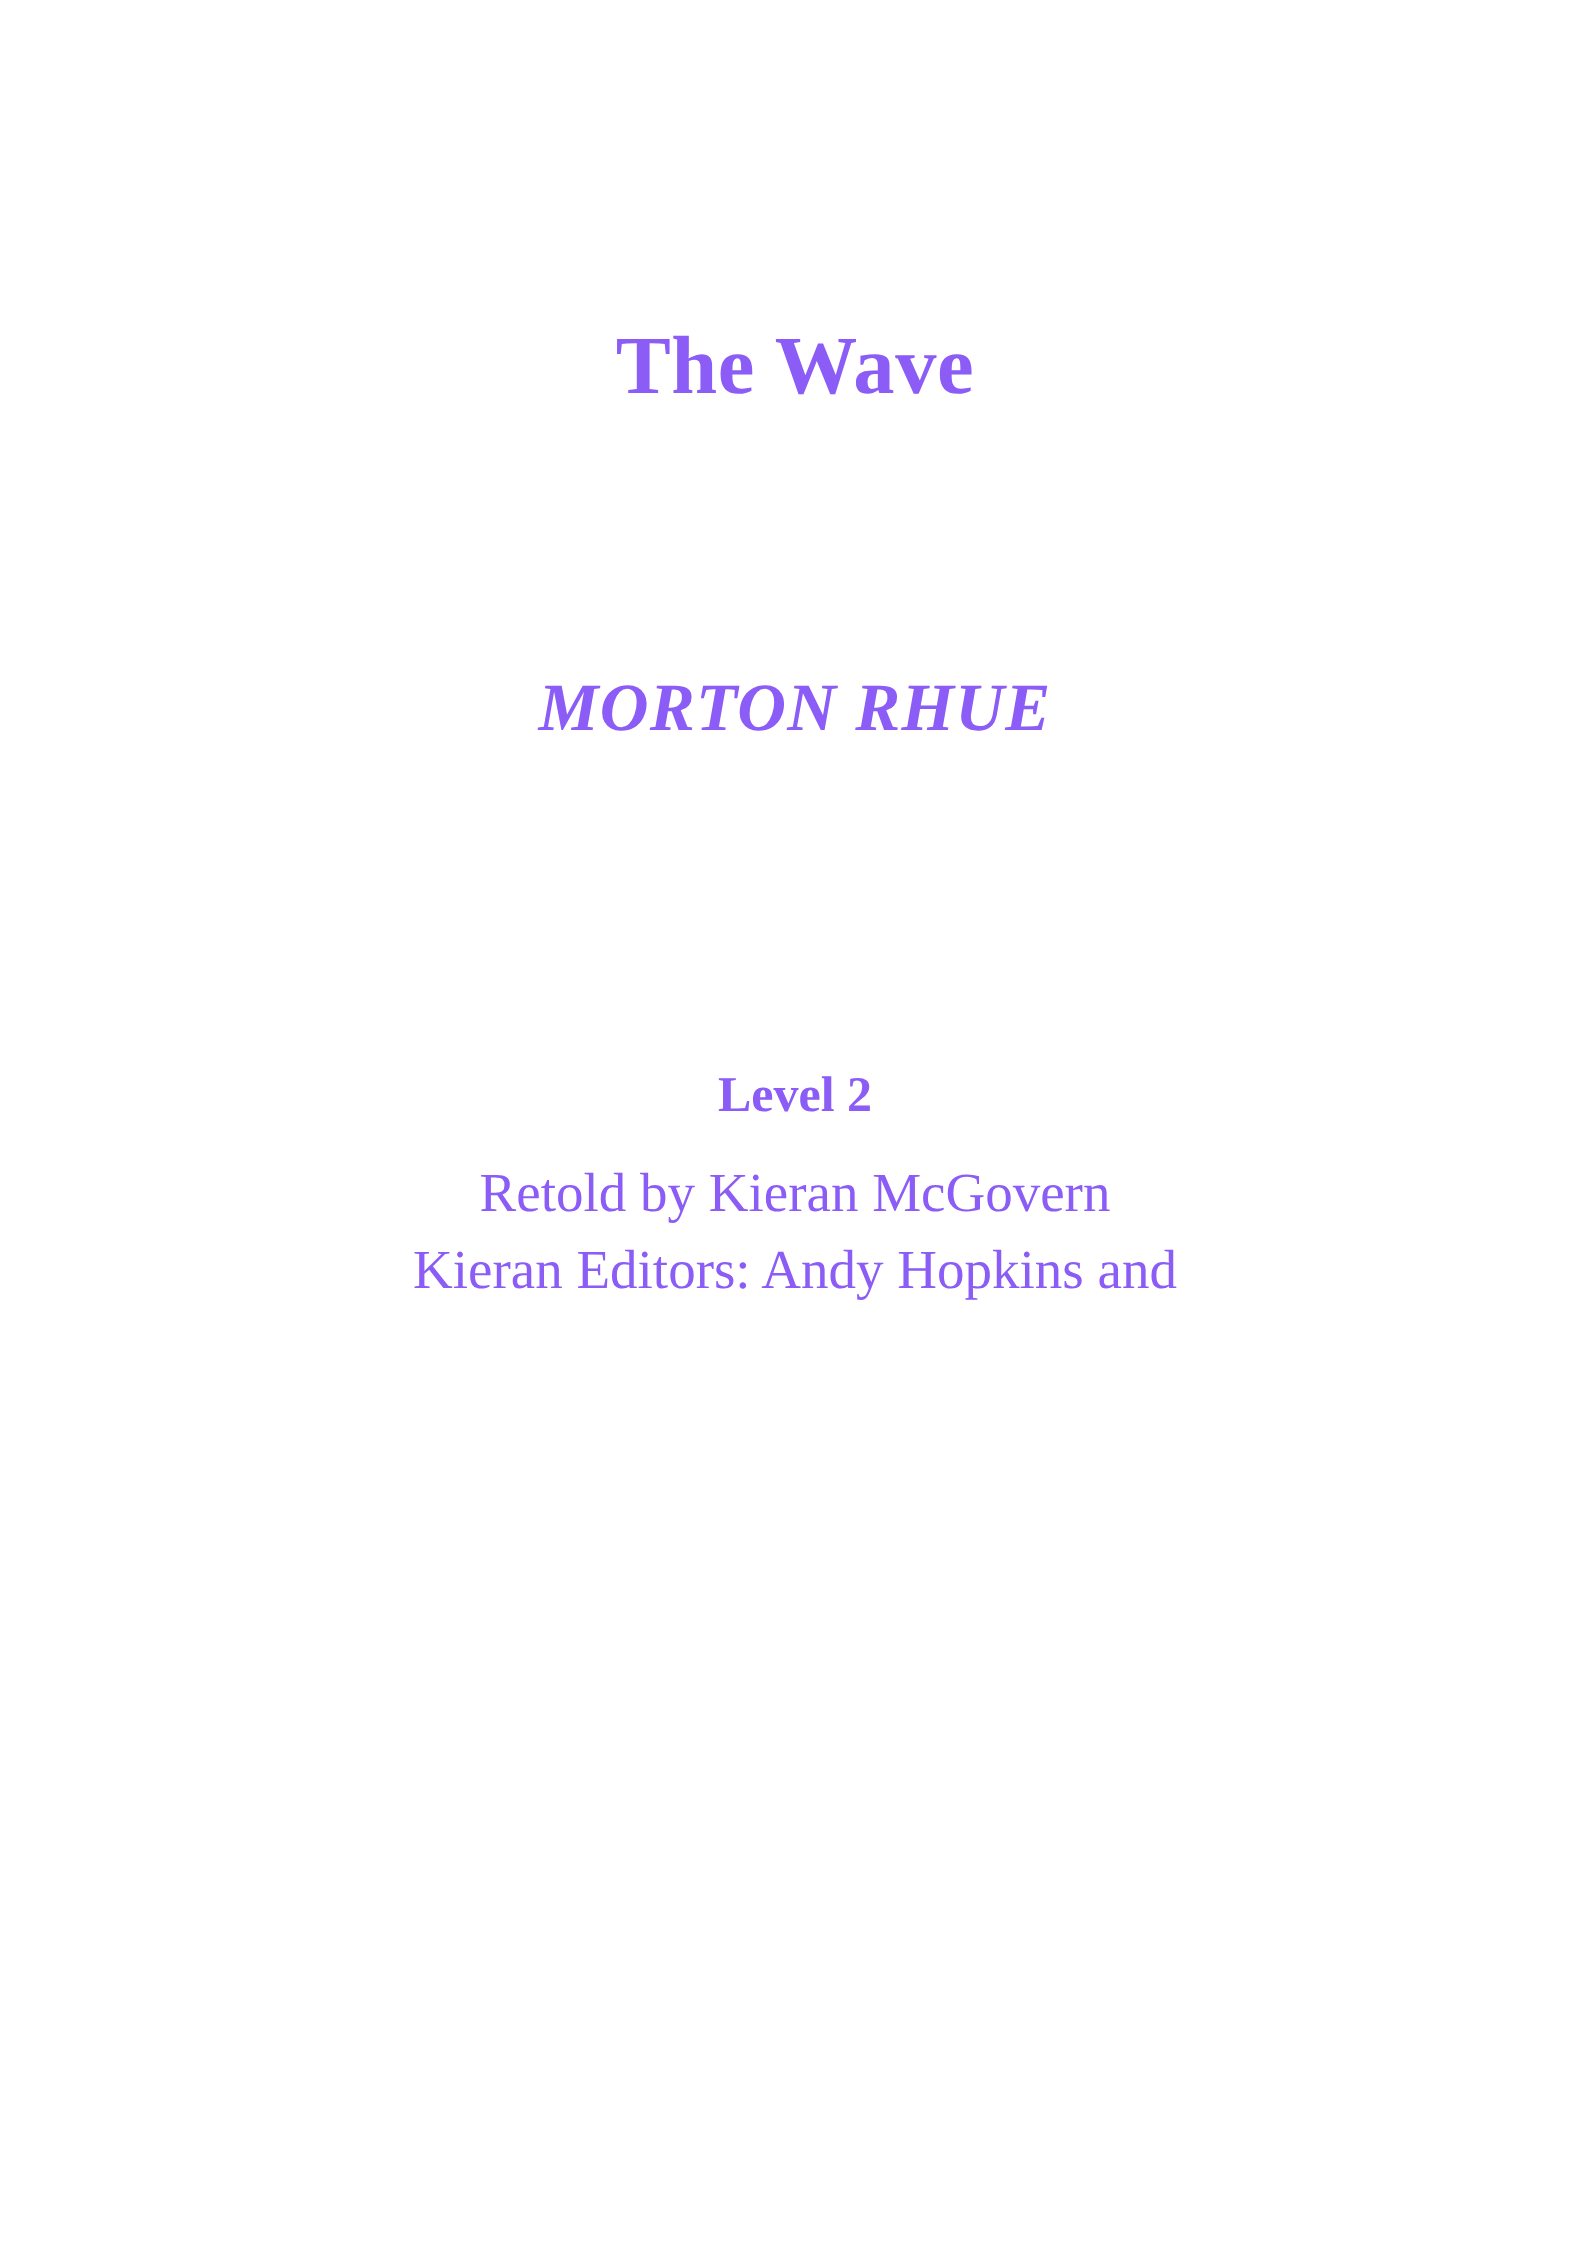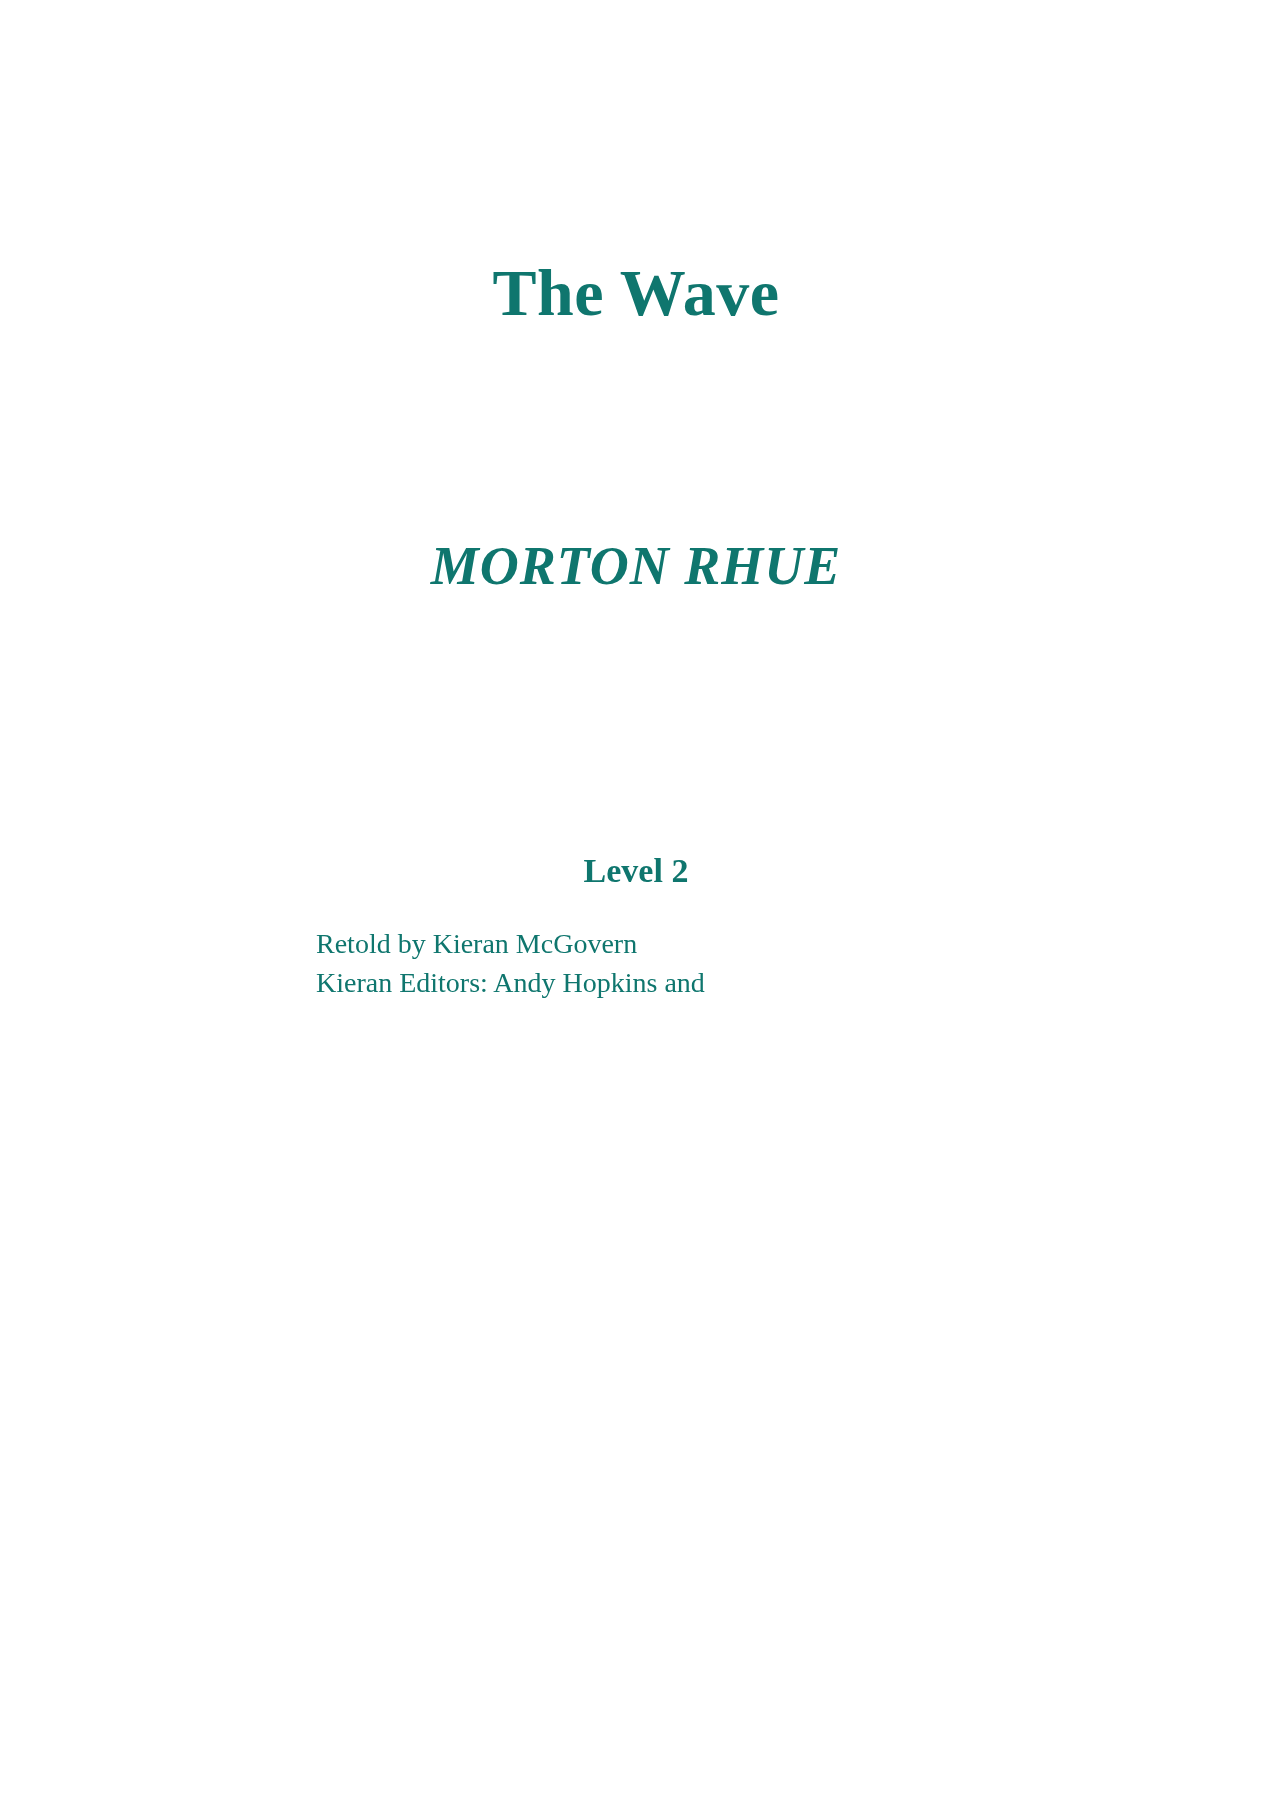--- a/index.html
+++ b/index.html
@@ -8,21 +8,21 @@
     background: #ffffff;
   }
   .page {
     width: 1220px;
     height: 1800px;
     background: #ffffff;
     position: relative;
     margin: 0 auto;
     overflow: hidden;
     font-family: "Liberation Serif", "DejaVu Serif", serif;
-    color: #0f766e;
+    color: #8b5cf6;
   }
   .title {
     position: absolute;
     top: 255px;
     left: 0;
     width: 100%;
     text-align: center;
     font-size: 66px;
     font-weight: bold;
     letter-spacing: 0.5px;
@@ -37,30 +37,31 @@
     font-weight: bold;
     font-style: italic;
     letter-spacing: 1px;
   }
   .level {
     position: absolute;
     top: 852px;
     left: 0;
     width: 100%;
     text-align: center;
-    font-size: 34px;
+    font-size: 40px;
     font-weight: bold;
   }
   .credits {
     position: absolute;
     top: 925px;
     left: 50%;
     transform: translateX(-50%);
     width: 640px;
-    font-size: 28px;
+    text-align: center;
+    font-size: 44px;
     line-height: 1.38;
   }
   .credits-line {
     display: block;
   }
 </style>
 </head>
 <body>
 
 <div class="page">

